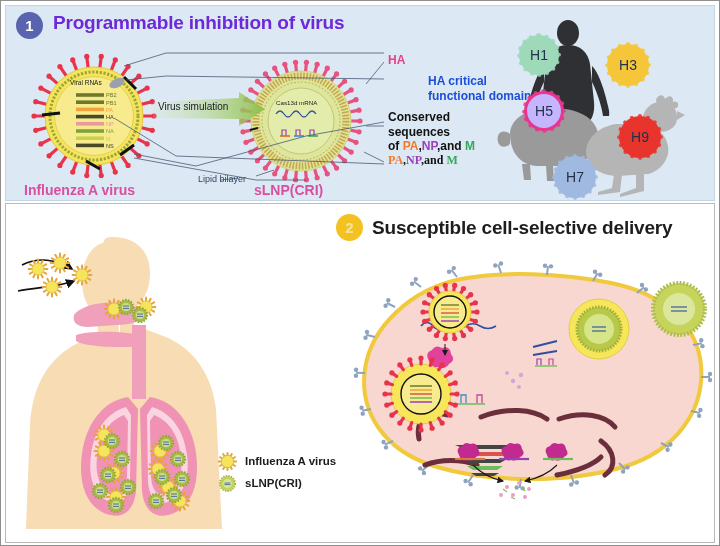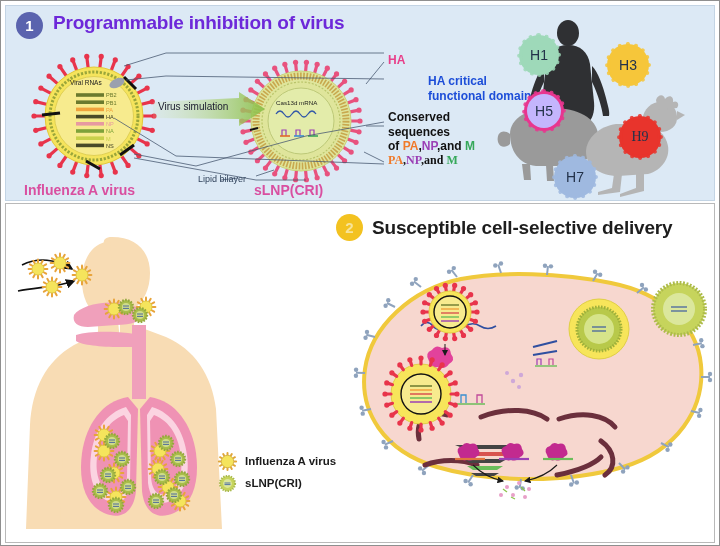--- a/index.html
+++ b/index.html
@@ -333,21 +333,21 @@
           <div style="position: absolute; inset: -5px; border-radius: 50%; border: 4px dotted rgb(158, 217, 185); opacity: 0.85;"></div>
         </div>
         <div class="hcircle" style="left: 604px; top: 41px; width: 36px; height: 36px; background: rgb(246, 198, 58); box-shadow: rgb(246, 198, 58) 0px 0px 0px 3px;">
           <span>H3</span>
           <div style="position: absolute; inset: -5px; border-radius: 50%; border: 4px dotted rgb(246, 198, 58); opacity: 0.85;"></div>
         </div>
         <div class="hcircle" style="left: 521px; top: 88px; width: 34px; height: 34px; background: #c4b5fd; box-shadow: rgb(232, 54, 143) 0px 0px 0px 3px;">
           <span>H5</span>
           <div style="position: absolute; inset: -5px; border-radius: 50%; border: 4px dotted rgb(232, 54, 143); opacity: 0.85;"></div>
         </div>
-        <div class="hcircle" style="left: 616px; top: 113px; width: 36px; height: 36px; background: rgb(232, 52, 44); box-shadow: rgb(232, 52, 44) 0px 0px 0px 3px; font-family: Liberation Serif, serif;">
+        <div class="hcircle" style="left: 616px; top: 113px; width: 36px; height: 36px; background: rgb(232, 52, 44); box-shadow: rgb(232, 52, 44) 0px 0px 0px 3px;">
           <span>H9</span>
           <div style="position: absolute; inset: -5px; border-radius: 50%; border: 4px dotted rgb(232, 52, 44); opacity: 0.85;"></div>
         </div>
         <div class="hcircle" style="left: 551px; top: 153px; width: 36px; height: 36px; background: rgb(159, 185, 224); box-shadow: rgb(159, 185, 224) 0px 0px 0px 3px;">
           <span>H7</span>
           <div style="position: absolute; inset: -5px; border-radius: 50%; border: 4px dotted rgb(159, 185, 224); opacity: 0.85;"></div>
         </div>
       </div>
   </div>
 

